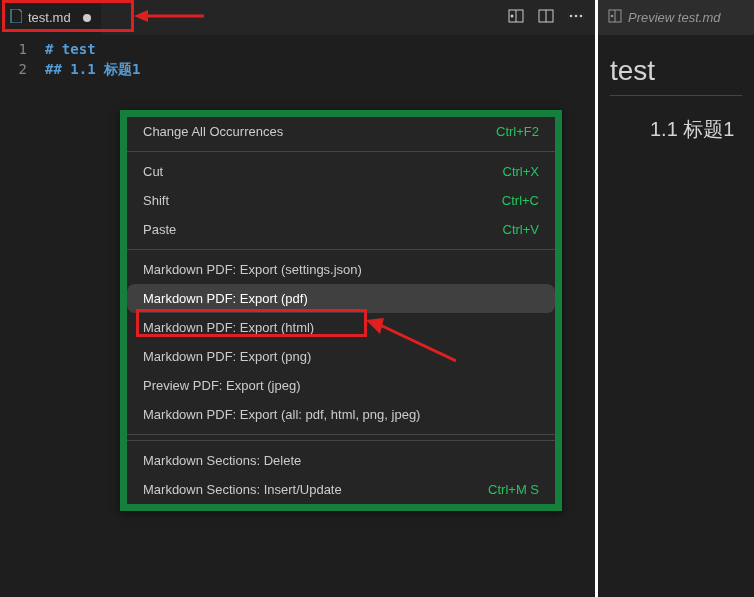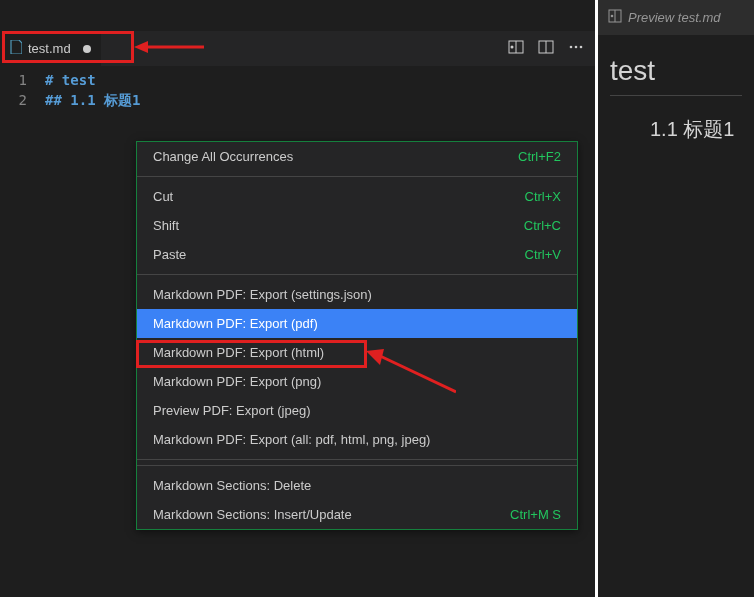--- a/index.html
+++ b/index.html
@@ -10,21 +10,20 @@
       font-size: 13px;
       width: 754px;
       height: 597px;
       overflow: hidden;
       display: flex;
     }
     .editor-panel {
       width: 595px;
       background: #1e1e1e;
       position: relative;
-      margin-top: 31px;
     }
     .preview-panel {
       flex: 1;
       background: #1e1e1e;
       border-left: 3px solid #ffffff;
     }
     .tab-bar {
       height: 35px;
       display: flex;
       align-items: center;
@@ -69,38 +68,39 @@
       color: #858585;
       padding-right: 18px;
     }
     .gutter div, .code-line { line-height: 20px; height: 20px; }
     .code { flex: 1; }
     .md-h1 { color: #569cd6; font-weight: bold; }
     .md-h2 { color: #569cd6; font-weight: bold; }
     .md-text { color: #569cd6; font-weight: bold; }
     .context-menu {
       position: absolute;
-      left: 136px;
+      left: 120px;
       top: 110px;
       width: 442px;
       background: #252526;
-      border: 1px solid #15803d;
+      border: 7px solid #15803d;
       box-shadow: 0 2px 8px rgba(0,0,0,.5);
       z-index: 10;
     }
     .menu-item {
       display: flex;
       justify-content: space-between;
       padding: 7px 16px;
       color: #cccccc;
       cursor: default;
     }
     .menu-item.highlighted {
-      background: #3b82f6;
+      background: #404040;
       color: #ffffff;
+      border-radius: 8px;
     }
     .menu-sep {
       height: 1px;
       background: #454545;
       margin: 5px 0;
     }
     .shortcut { color: #22c55e; }
     .preview-tab {
       height: 35px;
       display: flex;

